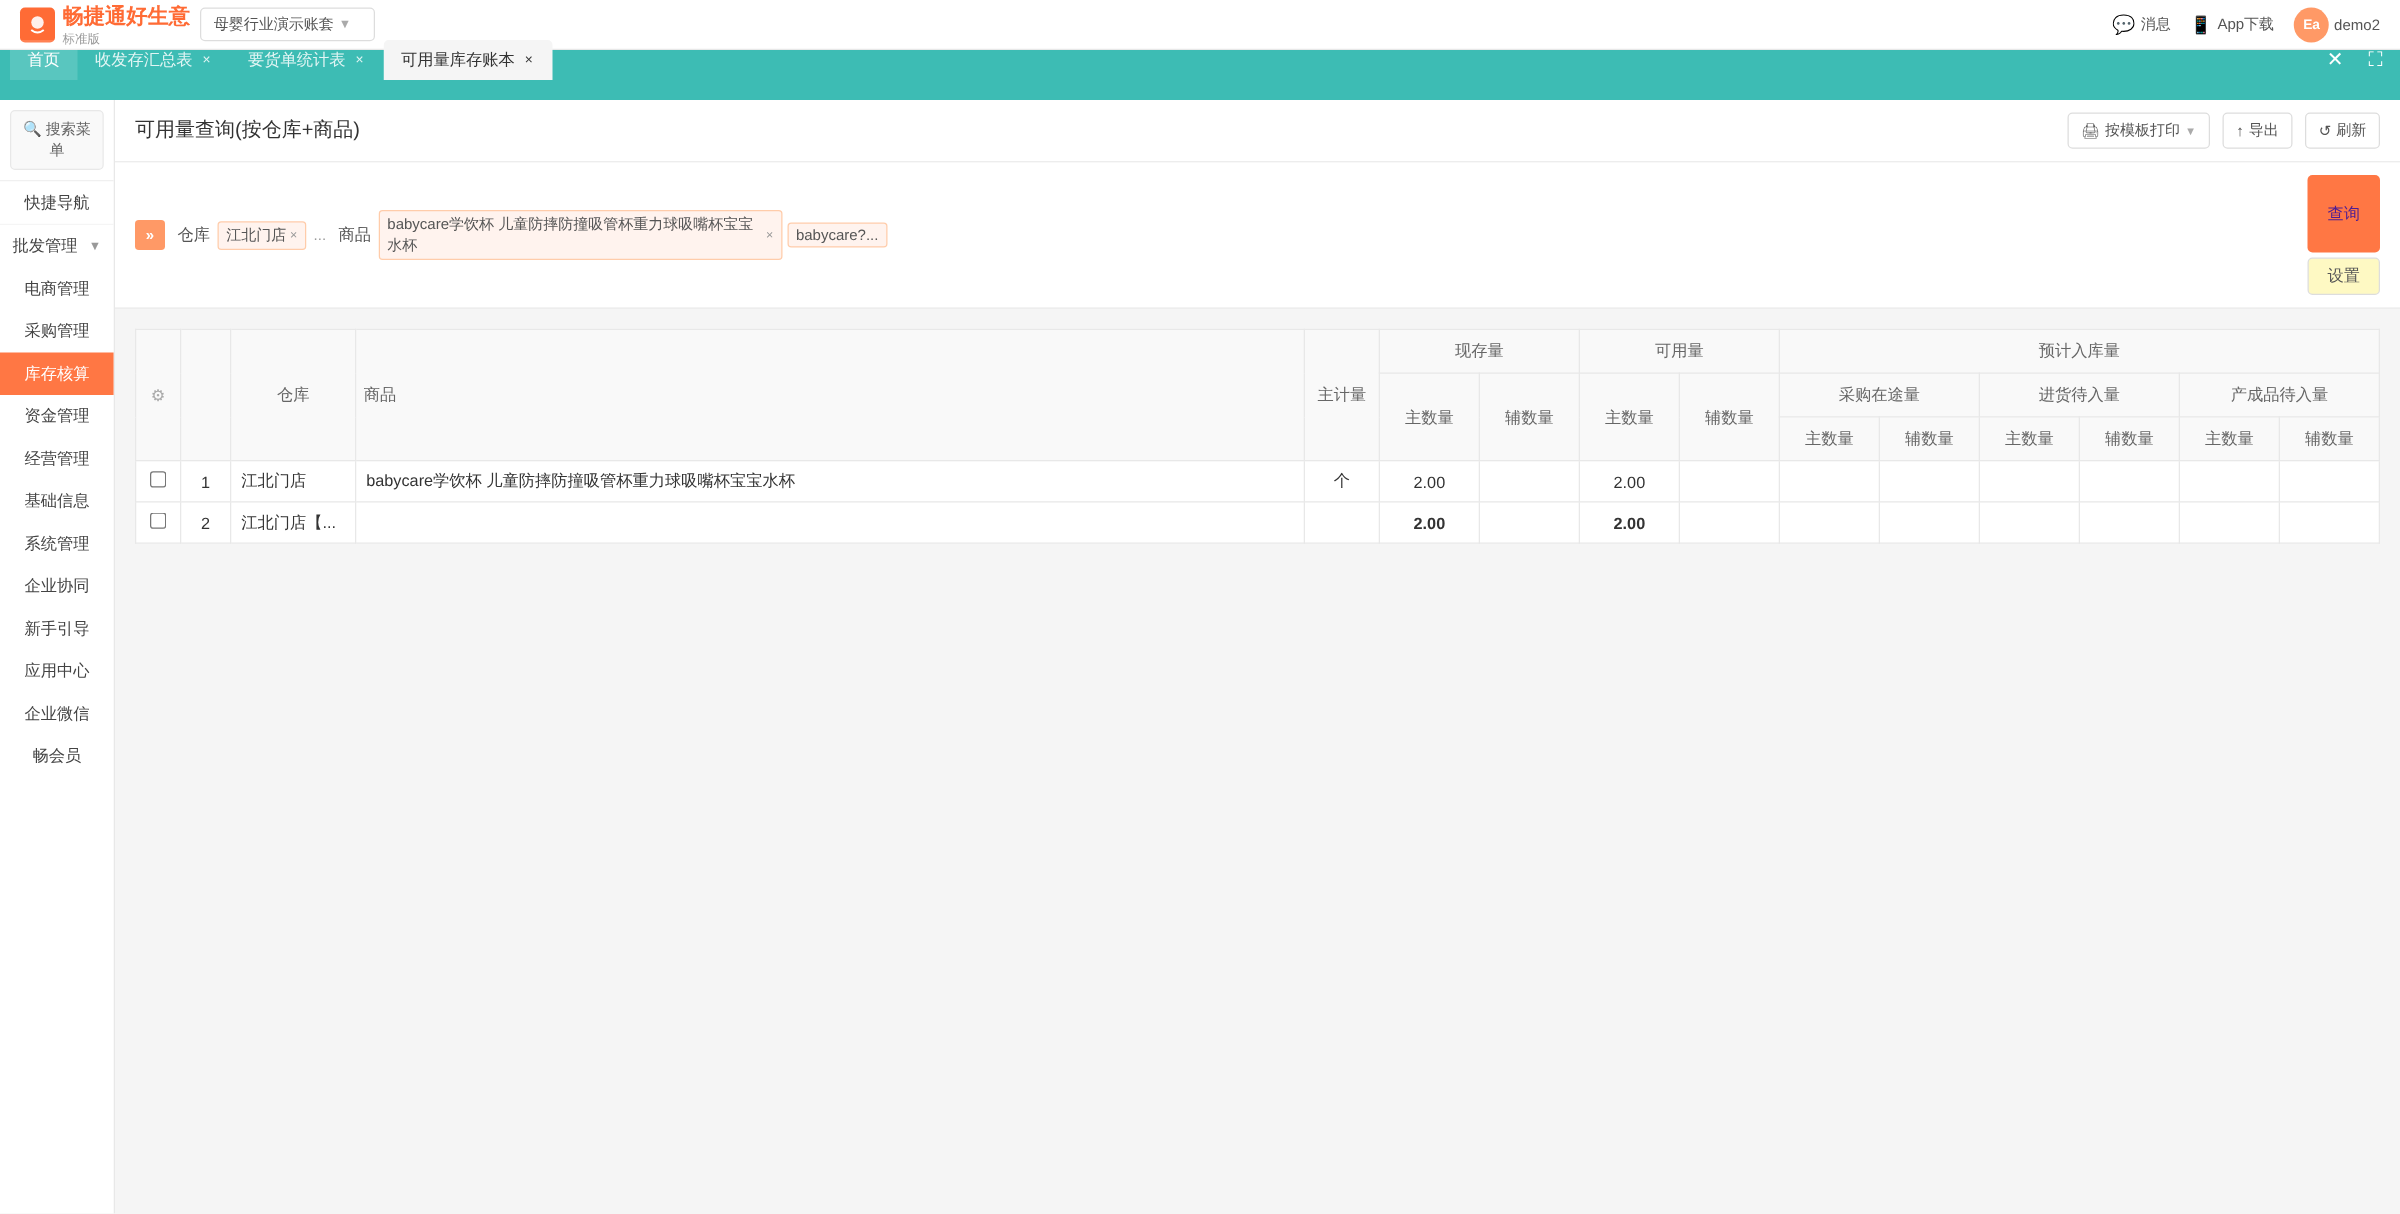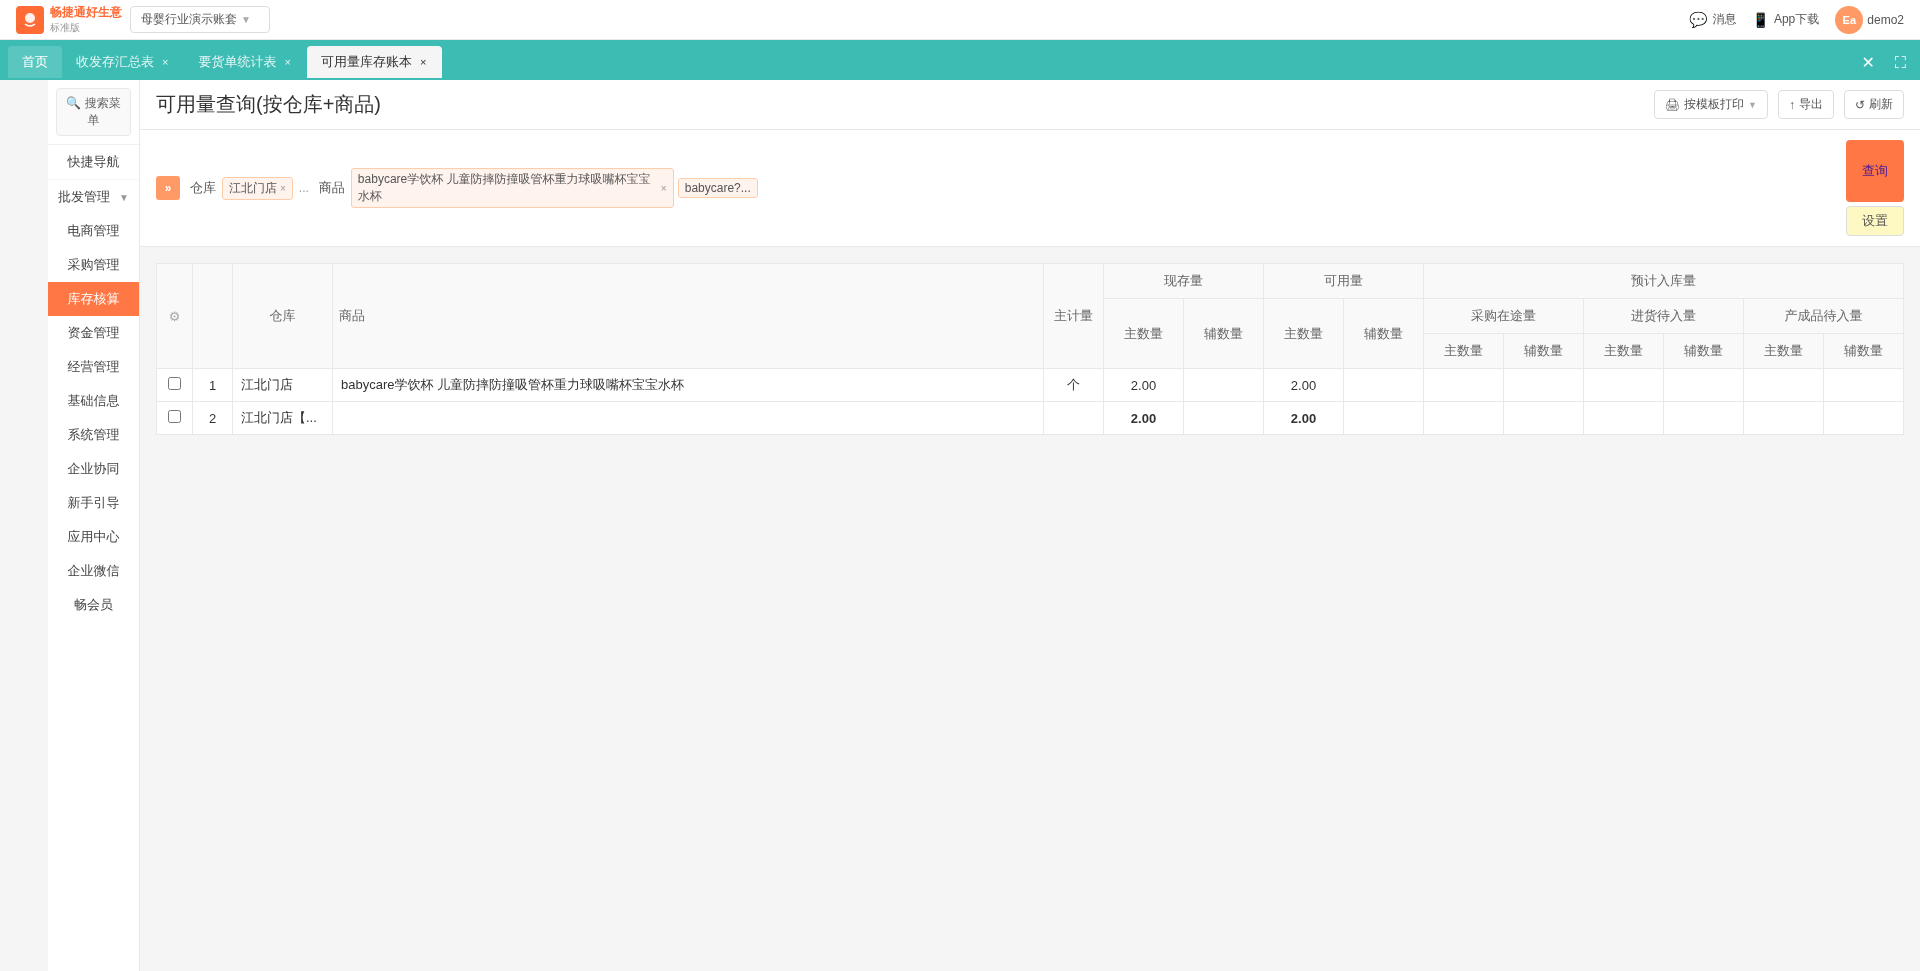--- a/index.html
+++ b/index.html
@@ -10,47 +10,47 @@
     .top-bar-left { display: flex; align-items: center; gap: 8px; }
     .brand-logo { display: flex; align-items: center; gap: 6px; }
     .brand-icon { width: 28px; height: 28px; background: #ff6b35; border-radius: 4px; display: flex; align-items: center; justify-content: center; }
     .brand-icon svg { width: 20px; height: 20px; }
     .industry-selector { display: flex; align-items: center; gap: 4px; padding: 4px 10px; border: 1px solid #ddd; border-radius: 4px; cursor: pointer; color: #555; font-size: 12px; min-width: 140px; }
     .top-bar-right { display: flex; align-items: center; gap: 16px; }
     .top-action { display: flex; align-items: center; gap: 4px; color: #555; font-size: 12px; cursor: pointer; }
     .avatar { width: 28px; height: 28px; border-radius: 50%; background: #ff9966; display: flex; align-items: center; justify-content: center; color: white; font-size: 11px; overflow: hidden; }
 
     
-    .tab-bar { height: 40px; background: #3dbcb4; display: flex; align-items: flex-end; padding: 2px 8px; flex-shrink: 0; position: relative; }
+    .tab-bar { height: 40px; background: #3dbcb4; display: flex; align-items: flex-end; padding: 16px 8px; flex-shrink: 0; position: relative; }
     .tab { height: 32px; padding: 0 14px; display: flex; align-items: center; gap: 6px; border-radius: 4px 4px 0 0; font-size: 13px; cursor: pointer; color: rgba(255,255,255,0.85); position: relative; white-space: nowrap; }
     .tab.active { background: #f5f5f5; color: #333; }
     .tab-home { background: rgba(255,255,255,0.15); color: white; }
     .tab-close { font-size: 11px; color: inherit; cursor: pointer; padding: 2px; border-radius: 2px; }
     .tab-bar-actions { margin-left: auto; display: flex; align-items: center; gap: 8px; padding-bottom: 4px; }
     .tab-bar-btn { color: white; font-size: 16px; cursor: pointer; padding: 2px 6px; border-radius: 3px; }
 
     
-    .main-layout { display: flex; flex: 1; overflow: hidden; margin-left: 48px; }
+    .main-layout { display: flex; flex: 1; overflow: hidden; }
 
     
     .sidebar { width: 92px; background: white; border-right: 1px solid #e8e8e8; display: flex; flex-direction: column; overflow-y: auto; flex-shrink: 0; }
     .sidebar-search { padding: 8px; border-bottom: 1px solid #f0f0f0; }
     .sidebar-search-btn { width: 100%; padding: 6px; background: #f9f9f9; border: 1px solid #e8e8e8; border-radius: 4px; color: #666; font-size: 12px; cursor: pointer; text-align: center; }
     .sidebar-item { padding: 8px 10px; color: #444; font-size: 13px; cursor: pointer; text-align: center; position: relative; }
     .sidebar-item.active { background: #ff7744; color: white; border-radius: 0; }
     .sidebar-group { border-top: 1px solid #f5f5f5; }
     .sidebar-group-header { padding: 8px 10px; color: #444; font-size: 13px; cursor: pointer; display: flex; align-items: center; justify-content: space-between; }
     .arrow-icon { font-size: 10px; color: #999; }
 
     
     .content { flex: 1; display: flex; flex-direction: column; overflow: hidden; background: #f5f5f5; }
 
     
     .page-header { background: white; padding: 10px 16px; border-bottom: 1px solid #e8e8e8; display: flex; align-items: center; justify-content: space-between; flex-shrink: 0; }
-    .page-title { font-size: 20px; color: #333; font-weight: 500; }
+    .page-title { font-size: 16px; color: #333; font-weight: 500; }
     .page-actions { display: flex; align-items: center; gap: 10px; }
     .action-btn { display: flex; align-items: center; gap: 4px; padding: 5px 10px; border: 1px solid #ddd; border-radius: 4px; background: white; color: #555; font-size: 12px; cursor: pointer; }
     .expand-btn { width: 24px; height: 24px; background: #ff9966; border-radius: 3px; display: flex; align-items: center; justify-content: center; color: white; cursor: pointer; flex-shrink: 0; }
     .filter-field { display: flex; align-items: center; gap: 6px; }
     .filter-label { color: #555; font-size: 13px; white-space: nowrap; }
     .filter-tags { display: flex; align-items: center; gap: 4px; flex-wrap: nowrap; }
     .filter-tag { background: #fff3ee; border: 1px solid #ffccaa; border-radius: 3px; padding: 2px 6px; font-size: 12px; color: #555; display: flex; align-items: center; gap: 3px; }
     .filter-tag-close { cursor: pointer; color: #999; font-size: 10px; }
     .filter-more { color: #999; font-size: 12px; cursor: pointer; }
     .query-btn { background: #ff7744; border: none; color: #4c1d95; padding: 22px 16px; border-radius: 4px; font-size: 13px; cursor: pointer; }
@@ -80,21 +80,21 @@
 <div class="top-bar">
   <div class="top-bar-left">
     <div class="brand-logo">
       <div class="brand-icon">
         <svg viewBox="0 0 20 20" fill="white">
             <circle cx="10" cy="8" r="5" fill="white" opacity="0.9"></circle>
             <path d="M5 14 Q10 18 15 14" stroke="white" stroke-width="1.5" fill="none"></path>
           </svg>
       </div>
       <div>
-        <div style="font-size:12px;color:#ff6b35;font-weight:bold;">畅捷通好生意</div>
+        <div style="font-size:17px;color:#ff6b35;font-weight:bold;">畅捷通好生意</div>
         <div style="font-size:10px;color:#999;">标准版</div>
       </div>
     </div>
     <div class="industry-selector">
       <span>母婴行业演示账套</span>
       <span style="color:#aaa;font-size:10px;">▼</span>
     </div>
   </div>
   <div class="top-bar-right">
     <div class="top-action">

